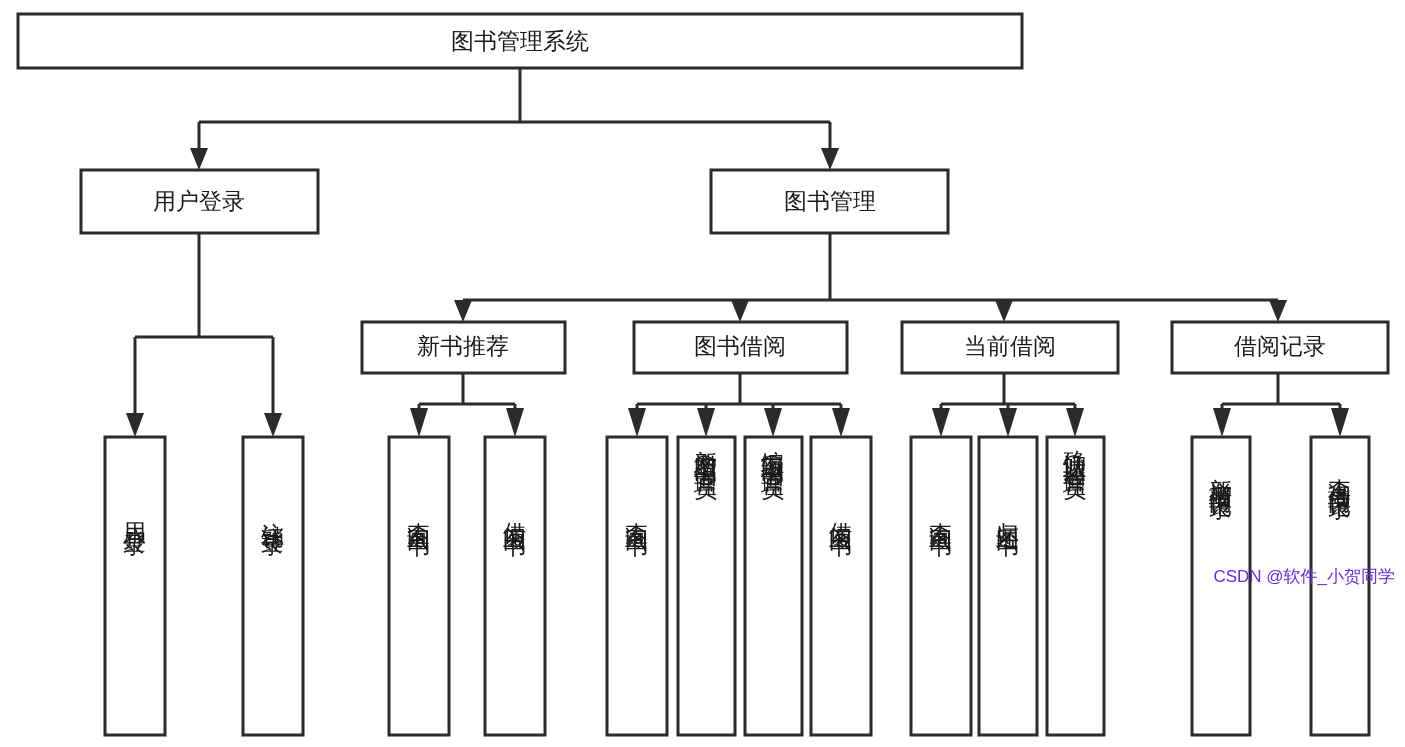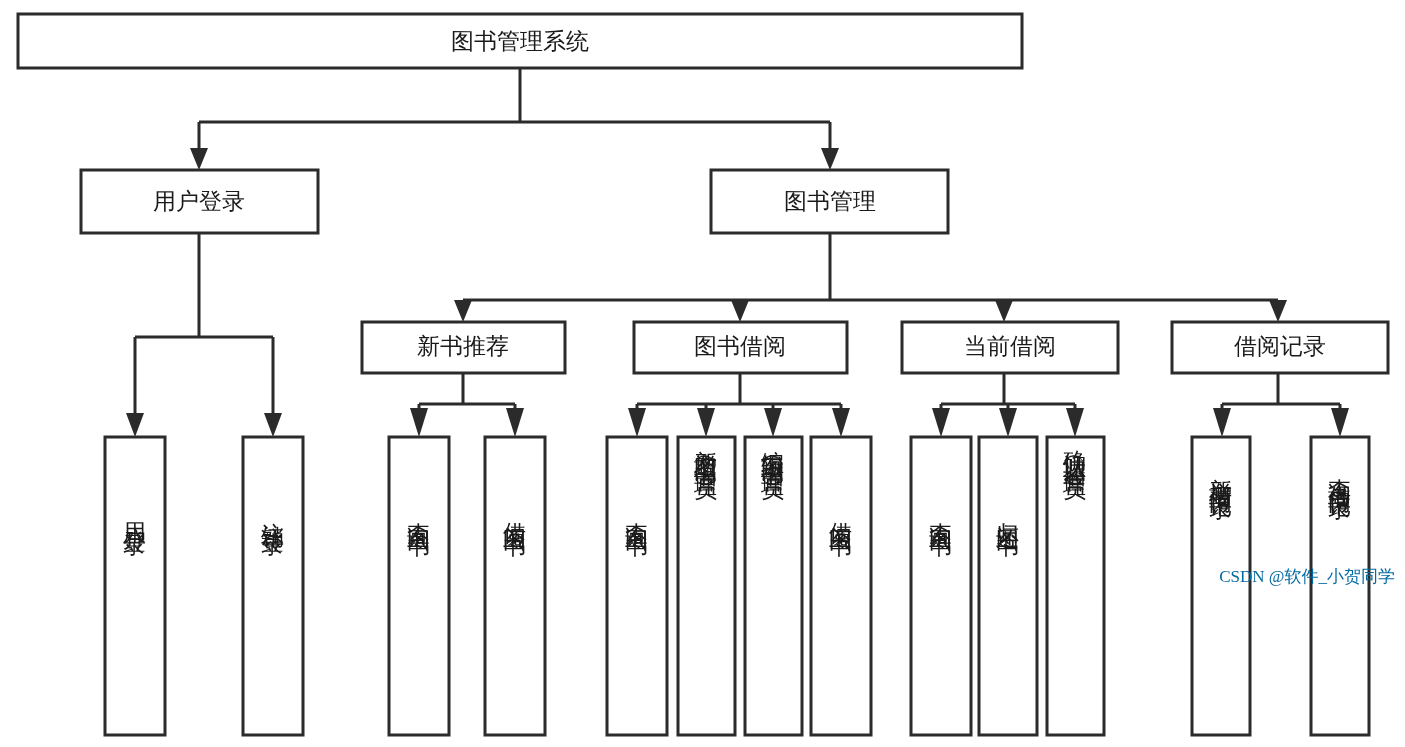--- a/index.html
+++ b/index.html
@@ -55,23 +55,23 @@
     writing-mode: vertical-rl;
     text-orientation: upright;
     glyph-orientation-vertical: 0;
     text-anchor: middle;
     letter-spacing: 4px;
   }
   .watermark {
     position: absolute;
     right: 10px;
     bottom: 6px;
-    font-family: Liberation Serif, serif;
+    font-family: Liberation Sans, sans-serif;
     font-size: 17px;
-    color: #0369a1;
+    color: #6d28d9;
     white-space: nowrap;
     pointer-events: none;
   }
 </style>
 </head>
 <body>
 
 <div id="diagram-root">
 
   <svg class="diagram-canvas" viewBox="0 0 1405 747" xmlns="http://www.w3.org/2000/svg">

